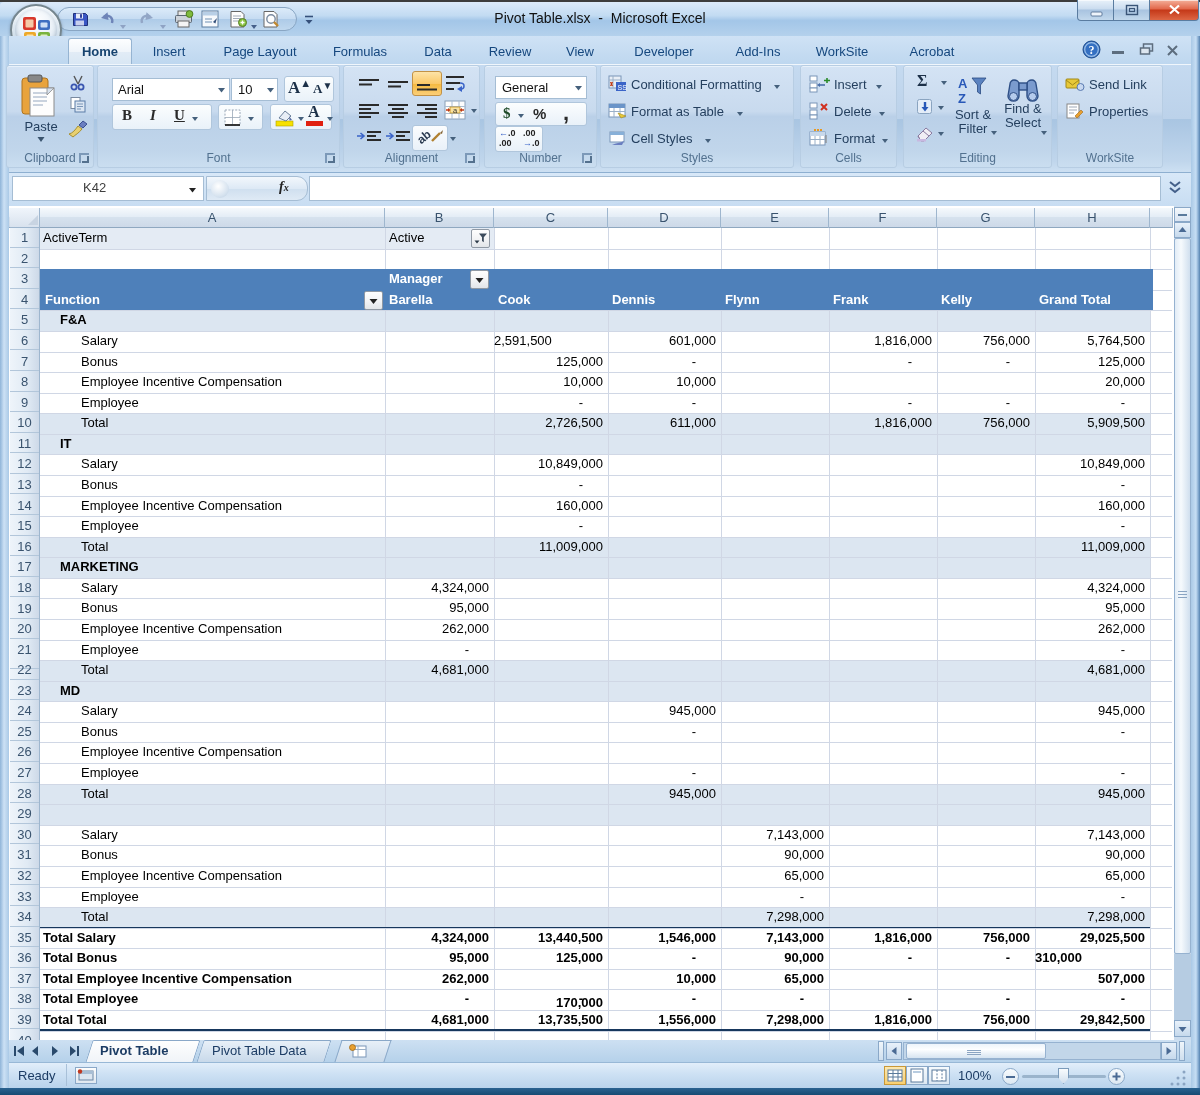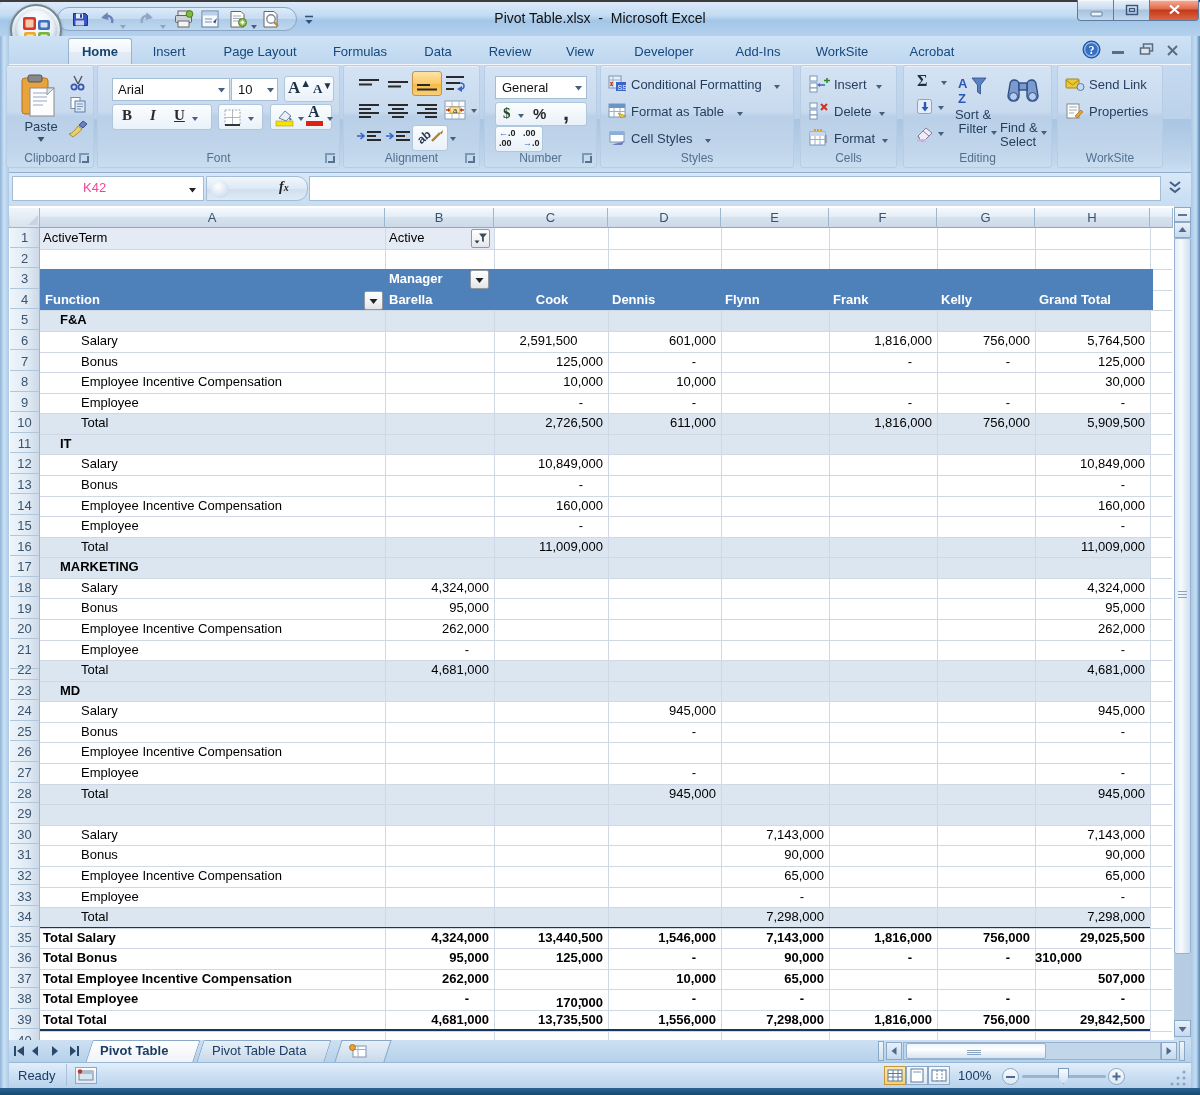--- a/index.html
+++ b/index.html
@@ -55,21 +55,21 @@
   font-size:12px; color:#52718f; }
 .launcher { position:absolute; right:4px; bottom:4px; width:10px; height:10px;
   border-left:2px solid #7c99b8; border-top:2px solid #7c99b8; }
 .launcher:after { content:""; position:absolute; right:0px; bottom:0px; width:5px; height:5px;
   border-right:2px solid #54718e; border-bottom:2px solid #54718e; }
 .rtext { font-size:13px; color:#243f5e; }
 
 #fbar { position:absolute; left:9px; top:172px; width:1182px; height:34px;
   background:linear-gradient(#d8e8f8,#c8ddf2); border-top:1px solid #8eafd0; }
 #namebox { position:absolute; left:3px; top:3px; width:192px; height:25px; background:#fff;
-  border:1px solid #a5bdd4; font-size:13px; color:#ec4899; }
+  border:1px solid #a5bdd4; font-size:13px; color:#404040; }
 #fxpill { position:absolute; left:197px; top:3px; width:102px; height:25px; border:1px solid #a5bdd4;
   border-radius:0 11px 11px 0; background:linear-gradient(#f2f7fc,#dde9f5 50%,#cfdfef 51%,#dfeaf5); }
 #finput { position:absolute; left:300px; top:3px; width:852px; height:25px; background:#fff;
   border:1px solid #a5bdd4; }
 
 #gridwrap { position:absolute; left:9px; top:206px; width:1165px; height:834px; background:#fff; overflow:hidden; }
 #colhdr { position:absolute; left:0; top:2px; width:1163px; height:20px;
   background:linear-gradient(#f5f9fc 0%,#e4edf6 45%,#d6e2ee 50%,#cdd9e8 100%); border-bottom:1px solid #8fa8c0; }
 .chcell { position:absolute; top:0; height:20px; line-height:20px; text-align:center;
   font-size:13px; color:#39536e; border-right:1px solid #9eb6ce; }
@@ -470,21 +470,21 @@
     </svg>
   <svg class="abs" style="left:102px;top:8px" width="34" height="32" viewBox="0 0 34 32">
       <g fill="#7b9bce" stroke="#2e4f86" stroke-width="1.4">
         <path d="M8 6c-2 0-4 2-4 4l-2 12c0 3 2.5 5 5.5 5s5.5-2 5.5-5V10c0-2-2-4-5-4z"></path>
         <path d="M26 6c2 0 4 2 4 4l2 12c0 3-2.5 5-5.5 5s-5.5-2-5.5-5V10c0-2 2-4 5-4z"></path>
         <rect x="13" y="9" width="8" height="7" fill="#7b9bce"></rect>
       </g>
       <circle cx="7.5" cy="22.5" r="4" fill="#b5cbec" stroke="#2e4f86"></circle>
       <circle cx="26.5" cy="22.5" r="4" fill="#b5cbec" stroke="#2e4f86"></circle>
     </svg>
-  <div class="rtext abs" style="left:96px;top:55px;width:46px;line-height:14px">Find &amp;<br>Select</div>
+  <div class="rtext abs" style="left:96px;top:36px;width:46px;text-align:center;line-height:14px">Find &amp;<br>Select</div>
   <svg class="abs" style="left:136px;top:64px" width="8" height="6" viewBox="0 0 8 6">
       <path d="M1 1h6L4 5z" fill="#45607c"></path>
     </svg>
 </div>
 
 <div class="rgroup" style="left:1057px;width:106px">
   <div class="rglabel">WorkSite</div>
   <svg class="abs" style="left:7px;top:10px" width="20" height="16" viewBox="0 0 20 16">
       <rect x="1" y="3" width="13" height="9" rx="1" fill="#e8c838" stroke="#a08818"></rect>
       <path d="M1 4l6.5 5L14 4" fill="none" stroke="#a08818"></path>
@@ -631,35 +631,35 @@
 <div class="vl" style="left:568px"></div>
 <div class="vl" style="left:681px"></div>
 <div class="vl" style="left:789px"></div>
 <div class="vl" style="left:897px"></div>
 <div class="vl" style="left:995px"></div>
 <div class="vl" style="left:1110px"></div>
 <div class="bg" style="left:0px;top:41.2px;width:1113px;height:41.2px;background:#4e80ba"></div>
 <div class="ct" style="left:3px;top:0px;width:339px;text-align:left">ActiveTerm</div>
 <div class="ct b" style="left:20px;top:82.3px;width:300px;text-align:left">F&amp;A</div>
 <div class="ct" style="left:41px;top:102.9px;width:320px;text-align:left">Salary</div>
-<div class="ct" style="left:454px;top:102.9px;width:109px;text-align:center">2,591,500</div>
+<div class="ct" style="left:454px;top:102.9px;width:109px;text-align:left">2,591,500</div>
 <div class="ct" style="left:568px;top:102.9px;width:108px;text-align:right">601,000</div>
 <div class="ct" style="left:789px;top:102.9px;width:103px;text-align:right">1,816,000</div>
 <div class="ct" style="left:897px;top:102.9px;width:93px;text-align:right">756,000</div>
 <div class="ct" style="left:995px;top:102.9px;width:110px;text-align:right">5,764,500</div>
 <div class="ct" style="left:41px;top:123.5px;width:320px;text-align:left">Bonus</div>
 <div class="ct" style="left:454px;top:123.5px;width:109px;text-align:right">125,000</div>
 <div class="ct" style="left:568px;top:123.5px;width:88px;text-align:right">-</div>
 <div class="ct" style="left:789px;top:123.5px;width:83px;text-align:right">-</div>
 <div class="ct" style="left:897px;top:123.5px;width:73px;text-align:right">-</div>
 <div class="ct" style="left:995px;top:123.5px;width:110px;text-align:right">125,000</div>
 <div class="ct" style="left:41px;top:144px;width:320px;text-align:left">Employee Incentive Compensation</div>
 <div class="ct" style="left:454px;top:144px;width:109px;text-align:right">10,000</div>
 <div class="ct" style="left:568px;top:144px;width:108px;text-align:right">10,000</div>
-<div class="ct" style="left:995px;top:144px;width:110px;text-align:right">30,000</div>
+<div class="ct" style="left:995px;top:144px;width:110px;text-align:right">20,000</div>
 <div class="ct" style="left:41px;top:164.6px;width:320px;text-align:left">Employee</div>
 <div class="ct" style="left:454px;top:164.6px;width:89px;text-align:right">-</div>
 <div class="ct" style="left:568px;top:164.6px;width:88px;text-align:right">-</div>
 <div class="ct" style="left:789px;top:164.6px;width:83px;text-align:right">-</div>
 <div class="ct" style="left:897px;top:164.6px;width:73px;text-align:right">-</div>
 <div class="ct" style="left:995px;top:164.6px;width:90px;text-align:right">-</div>
 <div class="ct" style="left:41px;top:185.2px;width:320px;text-align:left">Total</div>
 <div class="ct" style="left:454px;top:185.2px;width:109px;text-align:right">2,726,500</div>
 <div class="ct" style="left:568px;top:185.2px;width:108px;text-align:right">611,000</div>
 <div class="ct" style="left:789px;top:185.2px;width:103px;text-align:right">1,816,000</div>
@@ -777,21 +777,21 @@
           <path d="M4.5 7l8 0-4 5z" fill="#222"></path>
         </svg>
       </div>
 <div class="ct bw" style="left:5px;top:61.7px;width:200px;text-align:left">Function</div>
 <div class="fbtn" style="left:324px;top:62.7px">
         <svg width="17" height="17" viewBox="0 0 17 17">
           <path d="M4.5 7l8 0-4 5z" fill="#222"></path>
         </svg>
       </div>
 <div class="ct bw" style="left:349px;top:61.7px;width:103px;text-align:left">Barella</div>
-<div class="ct bw" style="left:458px;top:61.7px;width:108px;text-align:center">Cook</div>
+<div class="ct bw" style="left:458px;top:61.7px;width:108px;text-align:left">Cook</div>
 <div class="ct bw" style="left:572px;top:61.7px;width:107px;text-align:left">Dennis</div>
 <div class="ct bw" style="left:685px;top:61.7px;width:102px;text-align:left">Flynn</div>
 <div class="ct bw" style="left:793px;top:61.7px;width:102px;text-align:left">Frank</div>
 <div class="ct bw" style="left:901px;top:61.7px;width:92px;text-align:left">Kelly</div>
 <div class="ct bw" style="left:999px;top:61.7px;width:109px;text-align:left">Grand Total</div>
 <div style="position:absolute;left:0px;top:698.6px;width:1110px;height:1px;background:#17375d"></div>
 <div style="position:absolute;left:0px;top:800.5px;width:1110px;height:2px;background:#17375d"></div>
     </div>
 </div>
 

